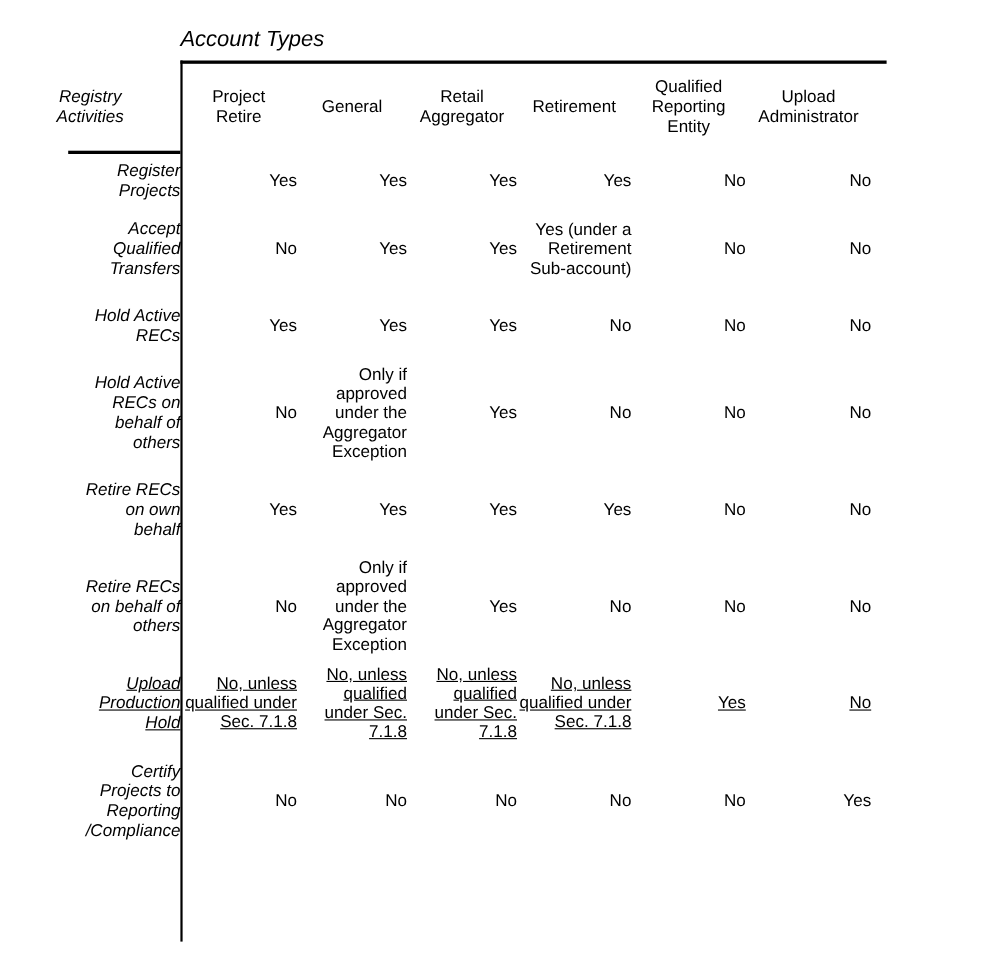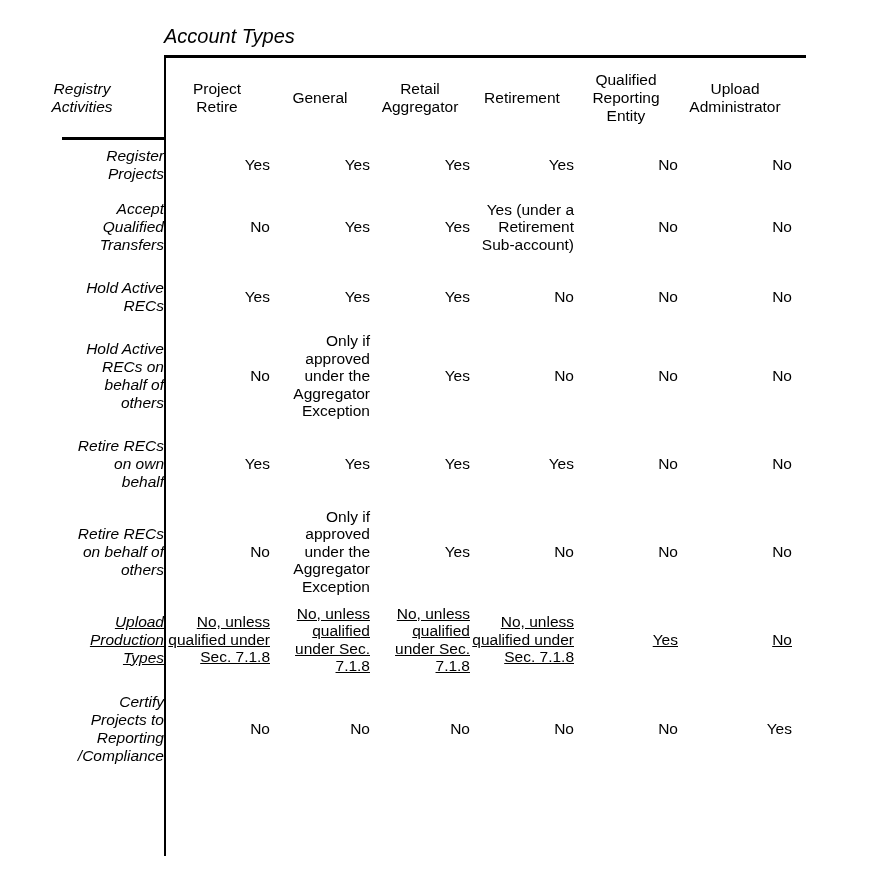--- a/index.html
+++ b/index.html
@@ -281,21 +281,21 @@
         <td class="cell">No</td>
         <td class="cell">No</td>
         <td class="cell">No</td>
         <td class="pad-cell"></td>
       </tr>
 
       <tr class="r-h8">
         <td class="row-label">
           <div>Upload</div>
           <div>Production</div>
-          <div>Types</div>
+          <div>Hold</div>
         </td>
         <td class="cell wide">No, unless qualified under Sec. 7.1.8</td>
         <td class="cell wide">No, unless qualified under Sec. 7.1.8</td>
         <td class="cell wide">No, unless qualified under Sec. 7.1.8</td>
         <td class="cell wide">No, unless qualified under Sec. 7.1.8</td>
         <td class="cell">Yes</td>
         <td class="cell">No</td>
         <td class="pad-cell"></td>
       </tr>
 

